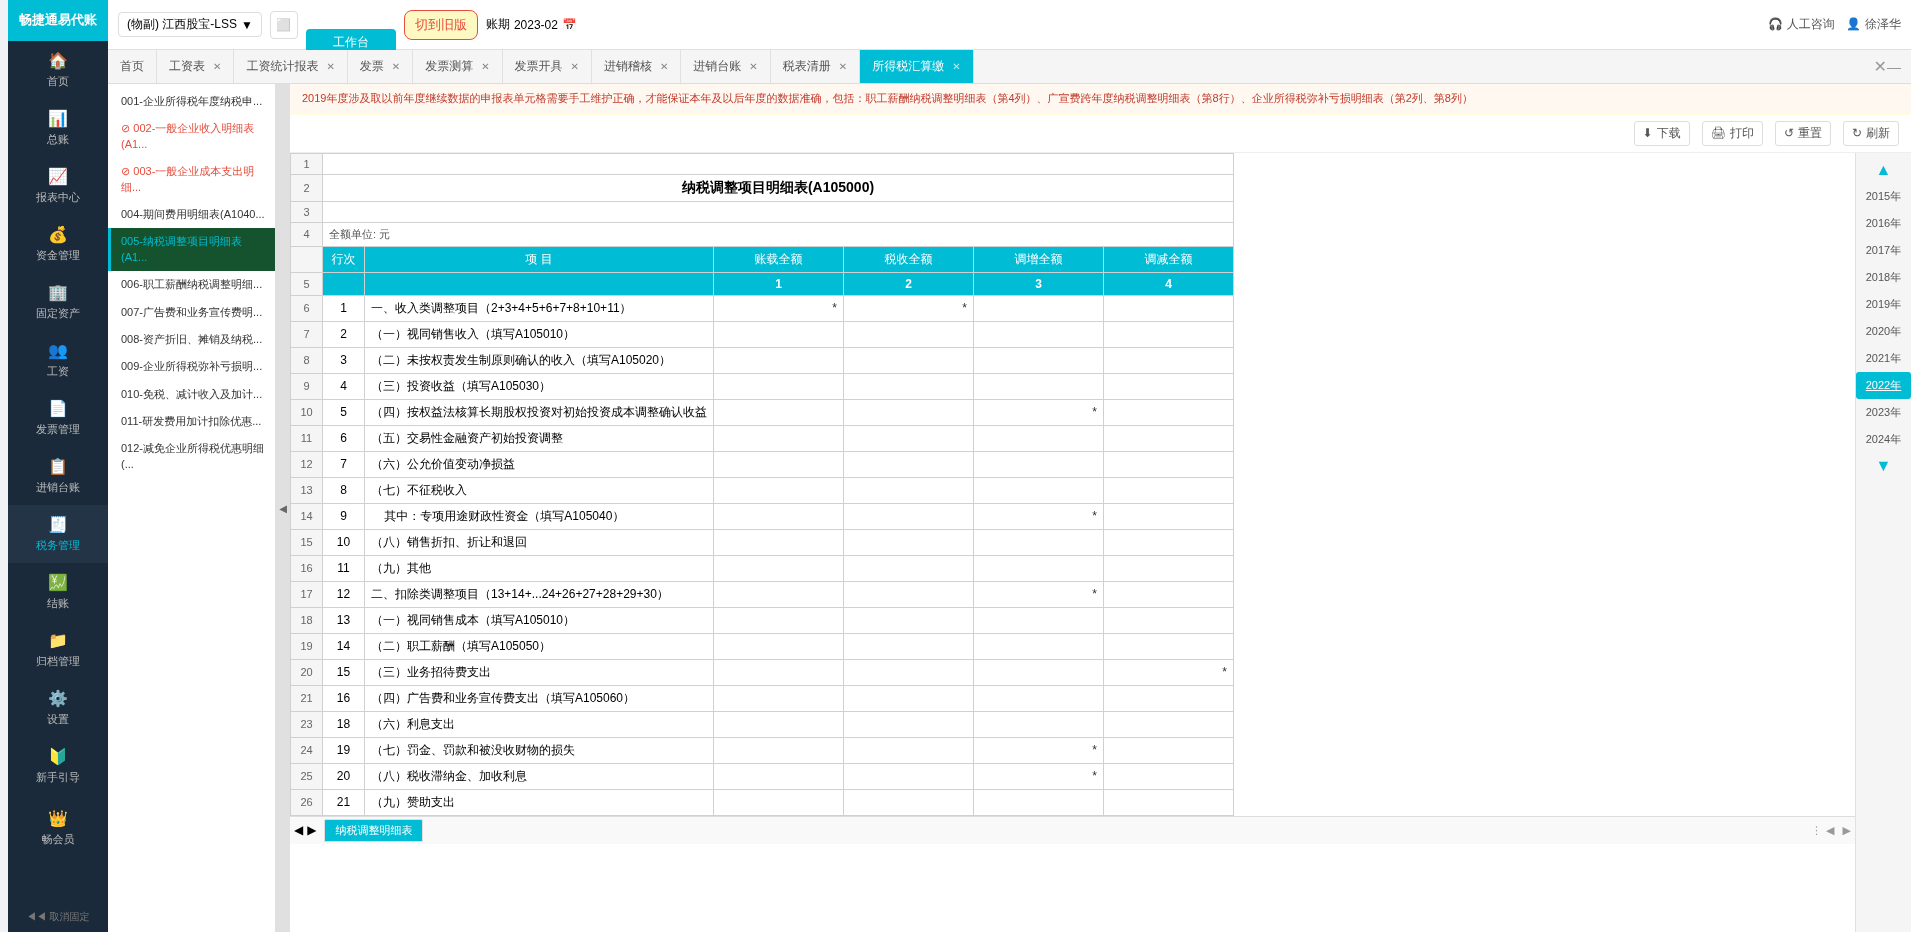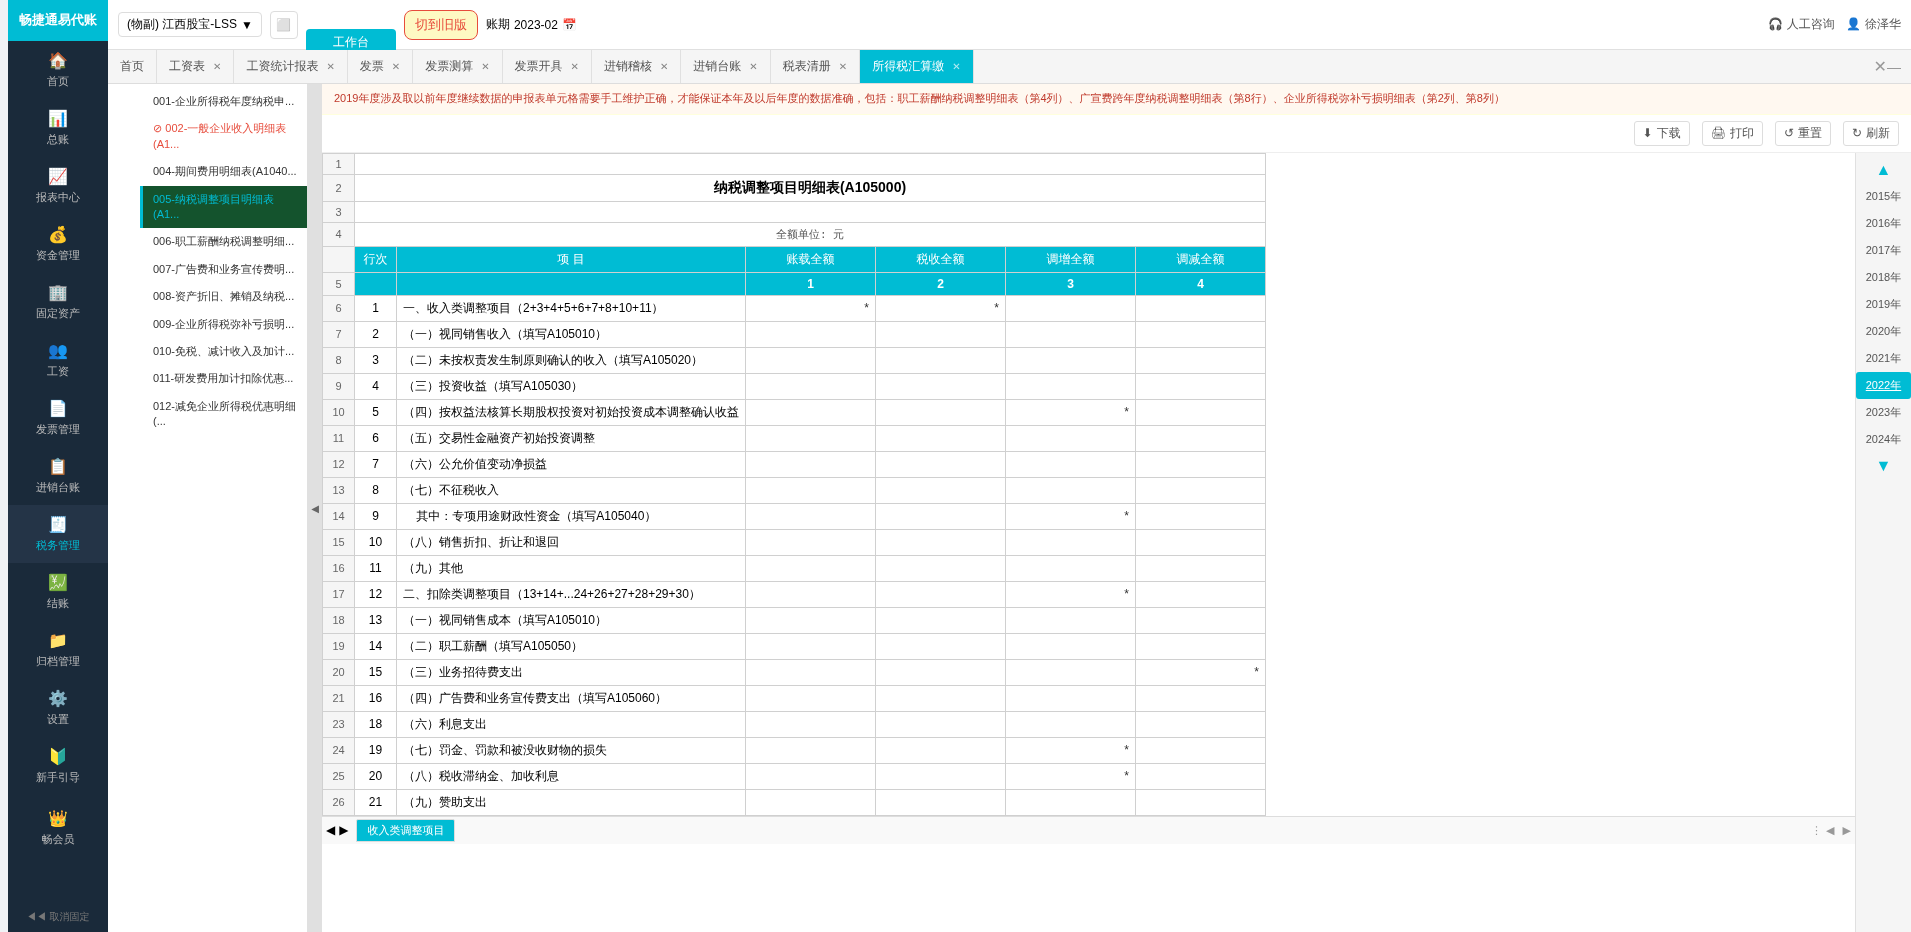--- a/index.html
+++ b/index.html
@@ -26,21 +26,21 @@
     .topbar-right { margin-left: auto; display: flex; align-items: center; gap: 12px; font-size: 12px; color: #555; }
 
     
     .tabbar { display: flex; align-items: center; background: #f5f5f5; border-bottom: 1px solid #ddd; flex-shrink: 0; overflow-x: auto; }
     .tab { padding: 8px 12px; font-size: 12px; cursor: pointer; white-space: nowrap; display: flex; align-items: center; gap: 4px; border-right: 1px solid #e0e0e0; color: #555; }
     .tab.active { background: #00bcd4; color: #fff; }
     .tab .close { margin-left: 4px; font-size: 10px; opacity: 0.7; }
     .tab-close-all { margin-left: auto; padding: 0 10px; cursor: pointer; font-size: 16px; color: #999; display: flex; align-items: center; }
 
     
-    .content { flex: 1; display: flex; overflow: hidden; background: #fff; padding-left: 32px; }
+    .content { flex: 1; display: flex; overflow: hidden; background: #fff; }
 
     
     .left-panel { width: 168px; border-right: 1px solid #e0e0e0; overflow-y: auto; flex-shrink: 0; padding: 4px 0; }
     .left-panel-item { padding: 6px 10px; font-size: 11px; cursor: pointer; color: #333; border-left: 3px solid transparent; line-height: 1.4; }
     .left-panel-item.active { background: #14532d; border-left: 3px solid #00bcd4; color: #00bcd4; }
     .left-panel-item.error { color: #e74c3c; }
     .collapse-btn { width: 14px; background: #e0e0e0; display: flex; align-items: center; justify-content: center; cursor: pointer; flex-shrink: 0; font-size: 10px; color: #666; }
 
     
     .right-main { flex: 1; display: flex; flex-direction: column; overflow: hidden; }
@@ -215,20 +215,21 @@
       <span>✕</span>
       <span style="font-size:14px;">—</span>
     </div>
   </div>
 
   <div class="content">
 
     <div class="left-panel">
       <div class="left-panel-item">001-企业所得税年度纳税申...</div>
       <div class="left-panel-item error" style="color:#e74c3c;">⊘ 002-一般企业收入明细表(A1...</div>
+      <div class="left-panel-item error" style="color:#e74c3c;">⊘ 003-一般企业成本支出明细...</div>
       <div class="left-panel-item">004-期间费用明细表(A1040...</div>
       <div class="left-panel-item active">005-纳税调整项目明细表(A1...</div>
       <div class="left-panel-item">006-职工薪酬纳税调整明细...</div>
       <div class="left-panel-item">007-广告费和业务宣传费明...</div>
       <div class="left-panel-item">008-资产折旧、摊销及纳税...</div>
       <div class="left-panel-item">009-企业所得税弥补亏损明...</div>
       <div class="left-panel-item">010-免税、减计收入及加计...</div>
       <div class="left-panel-item">011-研发费用加计扣除优惠...</div>
       <div class="left-panel-item">012-减免企业所得税优惠明细(...</div>
     </div>
@@ -286,21 +287,21 @@
               <td colspan="6" style="text-align:center;font-size:14px;font-weight:bold;">纳税调整项目明细表(A105000)</td>
             </tr>
 
             <tr>
               <td class="row-num">3</td>
               <td colspan="6"></td>
             </tr>
 
             <tr>
               <td class="row-num">4</td>
-              <td colspan="6" style="text-align:center;font-size:11px;color:#555;font-family:Liberation Mono, monospace;">全额单位: 元</td>
+              <td colspan="6" style="text-align:left;font-size:11px;color:#555;">全额单位: 元</td>
             </tr>
 
             <tr class="header-row">
               <td class="row-num" style="background:#f5f5f5;"></td>
               <th>行次</th>
               <th style="min-width:290px;">项 目</th>
               <th>账载全额</th>
               <th>税收全额</th>
               <th>调增全额</th>
               <th>调减全额</th>
@@ -495,21 +496,21 @@
               <td></td>
               <td></td>
               <td></td>
             </tr>
           </tbody>
             </table>
 
           <div class="sheet-tab-bar">
             <span style="cursor:pointer;margin-right:4px;">◀</span>
             <span style="cursor:pointer;margin-right:8px;">▶</span>
-            <div class="sheet-tab">收入类调整项目</div>
+            <div class="sheet-tab">纳税调整明细表</div>
             <div class="scroll-indicator">
               <span>⋮</span>
               <span style="cursor:pointer;">◀</span>
               <div class="hscroll"></div>
               <span style="cursor:pointer;">▶</span>
             </div>
           </div>
         </div>
 
         <div class="year-panel">

